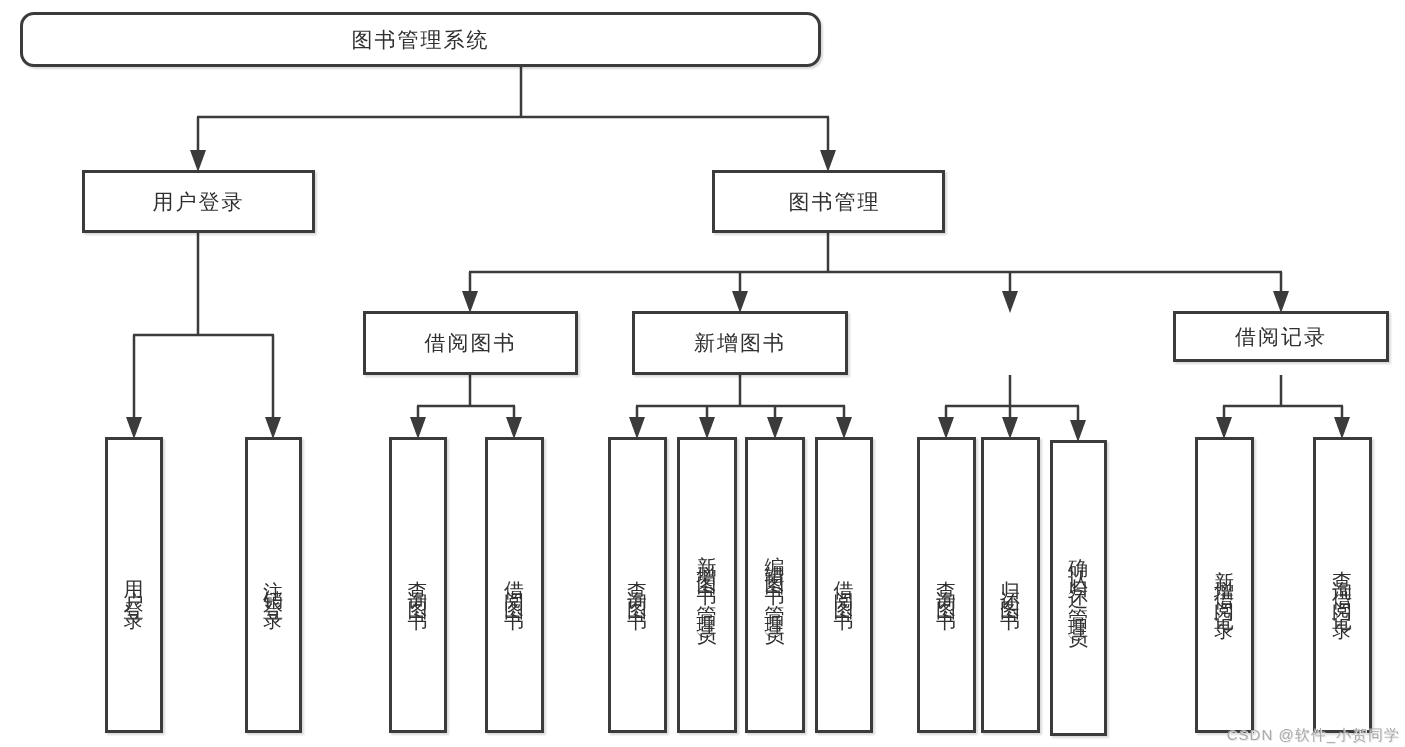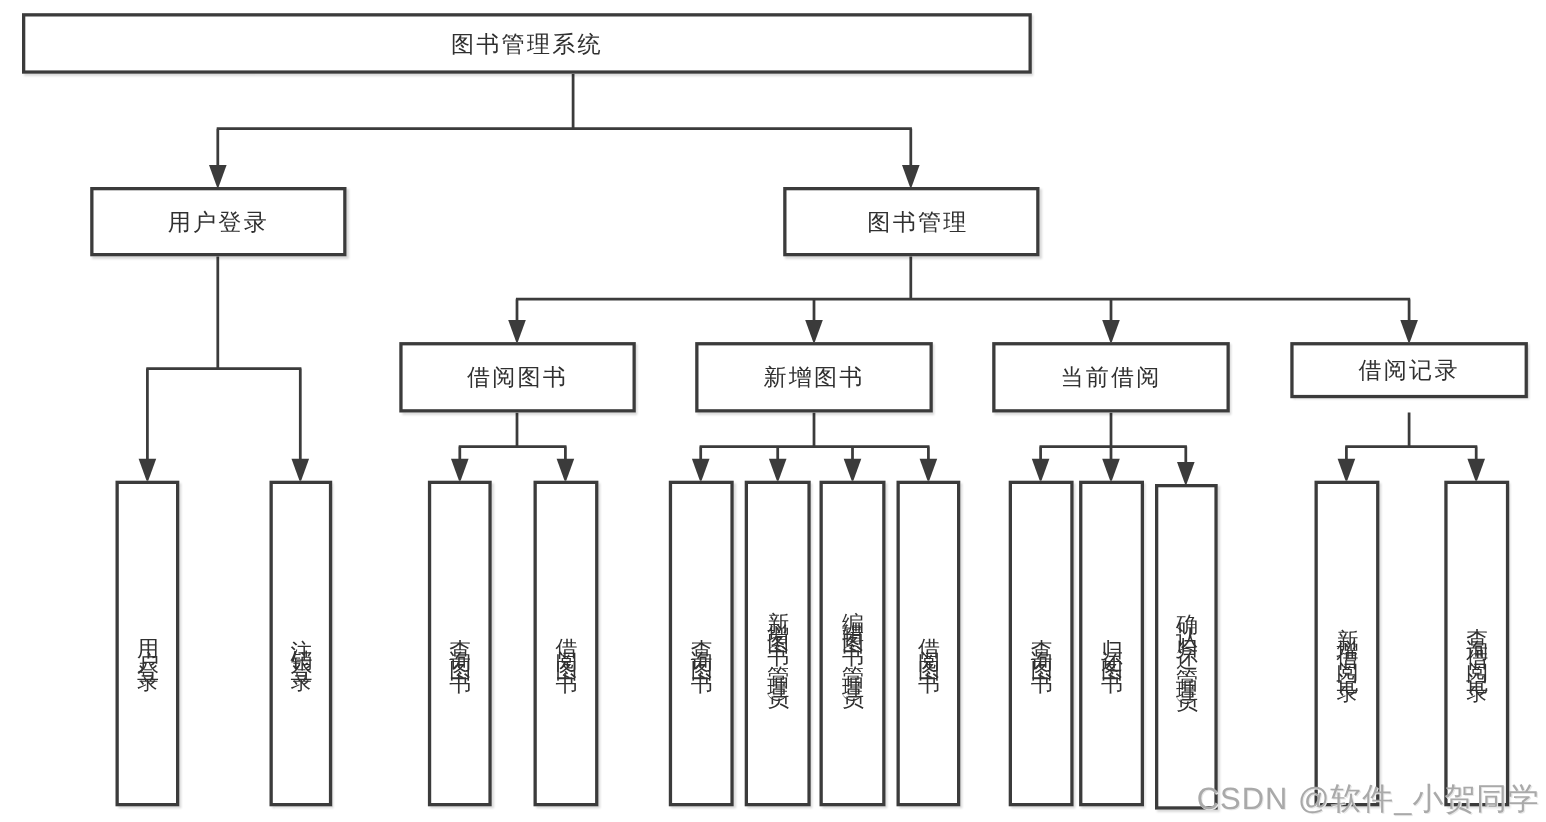--- a/index.html
+++ b/index.html
@@ -35,21 +35,21 @@
     writing-mode: vertical-rl;
     text-orientation: mixed;
     font-size: 20px;
     line-height: 1;
     letter-spacing: 10px;
   }
   .watermark {
     position: absolute;
     right: 5px;
     bottom: 2px;
-    font-size: 28px;
+    font-size: 15px;
     color: #a9a9a9;
     text-shadow: 1px 1px 0 #e8e8e8;
     z-index: 2;
     white-space: nowrap;
     letter-spacing: 1px;
   }
 </style>
 </head>
 <body>
 
@@ -88,39 +88,36 @@
       <polygon points="767,417 783,417 775,439"></polygon>
       <polygon points="836,417 852,417 844,439"></polygon>
       <polygon points="938,417 954,417 946,439"></polygon>
       <polygon points="1002,417 1018,417 1010,439"></polygon>
       <polygon points="1070,420 1086,420 1078,442"></polygon>
       <polygon points="1216,417 1232,417 1224,439"></polygon>
       <polygon points="1334,417 1350,417 1342,439"></polygon>
     </g>
   </svg>
 
-  <div class="node" style="left:20px; top:12px; width:918px; height:55px;">
+  <div class="node" style="left:20px; top:12px; width:801px; height:55px;border-radius:14px;">
     <span class="hlabel">图书管理系统</span>
   </div>
 
   <div class="node" style="left:82px; top:170px; width:233px; height:63px;">
     <span class="hlabel">用户登录</span>
   </div>
   <div class="node" style="left:712px; top:170px; width:233px; height:63px;padding-left:12px;">
     <span class="hlabel">图书管理</span>
   </div>
 
   <div class="node" style="left:363px; top:311px; width:215px; height:64px;">
     <span class="hlabel">借阅图书</span>
   </div>
   <div class="node" style="left:632px; top:311px; width:216px; height:64px;">
     <span class="hlabel">新增图书</span>
-  </div>
-  <div class="node" style="left:902px; top:311px; width:216px; height:64px;">
-    <span class="hlabel">当前借阅</span>
   </div>
   <div class="node" style="left:1173px; top:311px; width:216px; height:51px;">
     <span class="hlabel">借阅记录</span>
   </div>
 
   <div class="node" style="left:105px; top:437px; width:58px; height:296px;">
     <span class="vlabel">用户登录</span>
   </div>
   <div class="node" style="left:245px; top:437px; width:57px; height:296px;">
     <span class="vlabel">注销登录</span>

